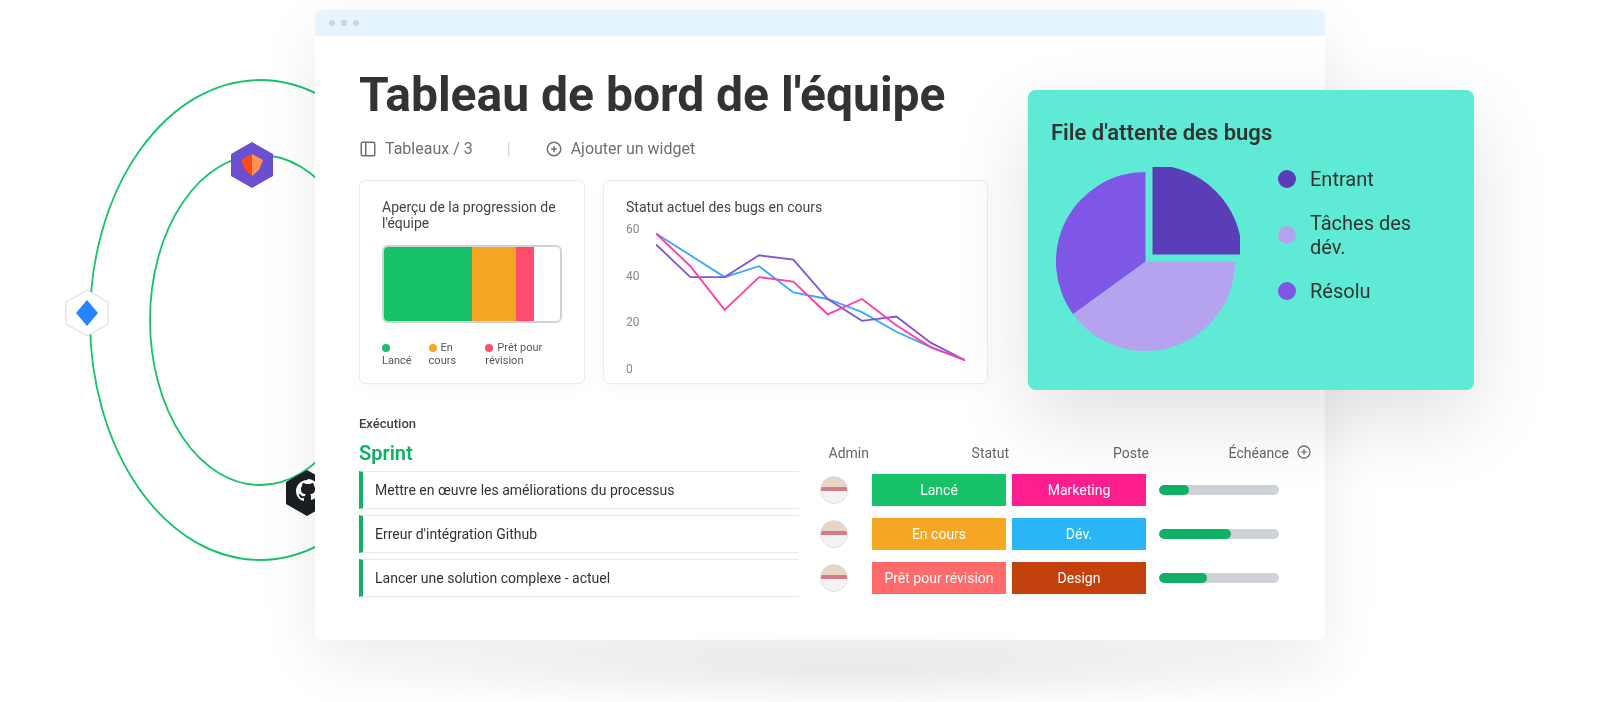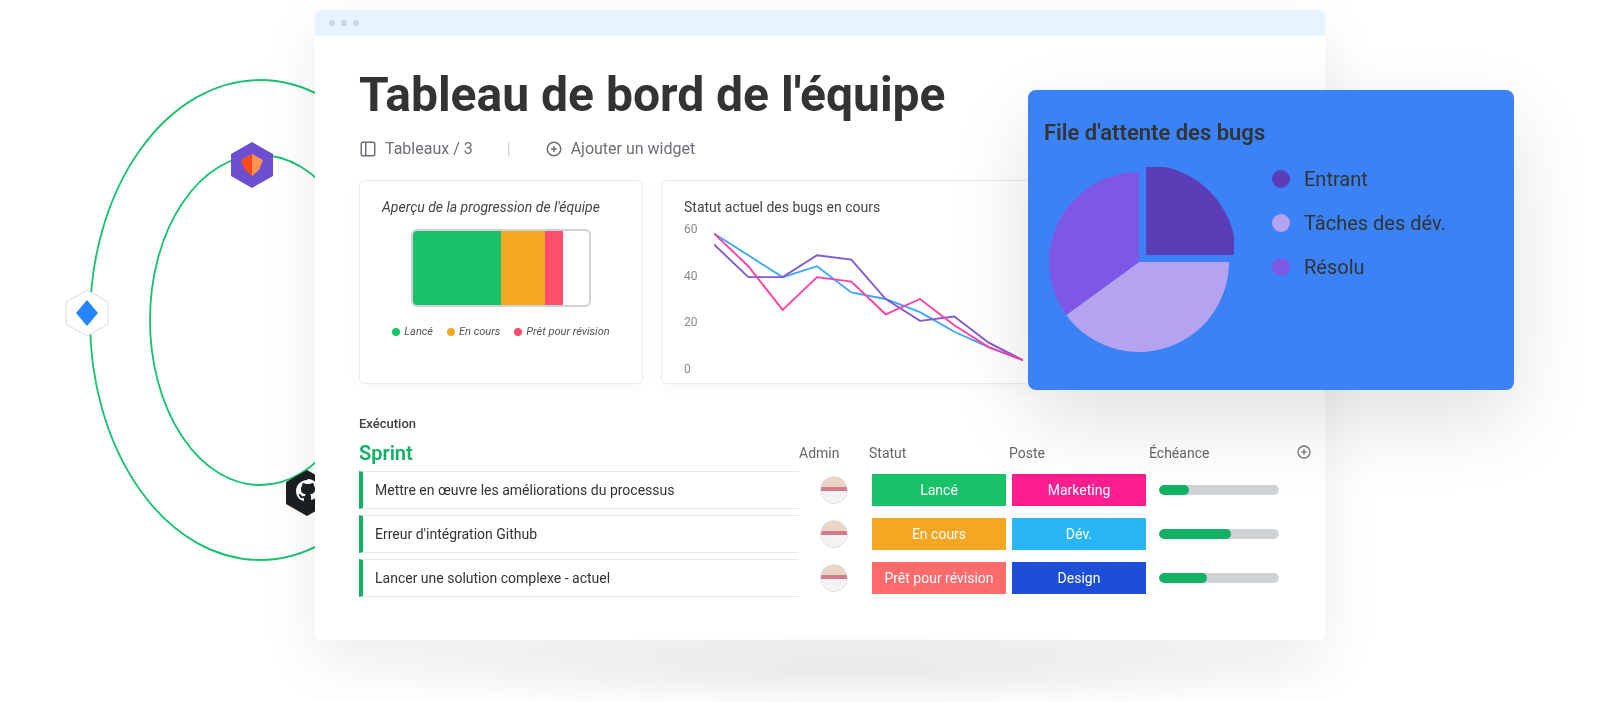--- a/index.html
+++ b/index.html
@@ -58,21 +58,21 @@
   .toolbar-item { display: inline-flex; align-items: center; gap: 8px; cursor: pointer; }
   .toolbar-item svg { stroke: #6b6f76; }
 
   .cards-row { display: flex; gap: 18px; }
   .card {
     background: #fff; border: 1px solid #ececec; border-radius: 6px;
     box-shadow: 0 4px 16px rgba(0,0,0,.03);
     padding: 18px 22px 14px;
   }
   .card-title { font-size: 14px; color: #444; margin-bottom: 14px; }
-  .card-progress { width: 284px; font-style: italic; }
+  .card-progress { width: 226px; }
   .card-linechart { width: 385px; }
 
   
   .battery {
     position: relative; width: 180px; height: 78px;
     border: 2px solid #cfd2d7; border-radius: 6px; margin: 8px auto 18px;
     display: flex; overflow: hidden;
   }
   .battery::after {
     content: ""; position: absolute; right: -10px; top: 28px;
@@ -94,43 +94,43 @@
   }
   .linechart svg {
     position: absolute; left: 30px; right: 0; top: 0; bottom: 0;
     width: calc(100% - 30px); height: 100%;
   }
 
   
   .pie-card {
     position: absolute;
     left: 1028px; top: 90px;
-    width: 486px; height: 300px;
-    background: #3b82f6; border-radius: 8px;
+    width: 446px; height: 300px;
+    background: #5eead4; border-radius: 8px;
     box-shadow: 0 30px 80px rgba(0,0,0,.12);
-    padding: 30px 16px;
+    padding: 30px 23px;
   }
   .pie-title { font-size: 22px; color: #333; font-weight: 600; margin-bottom: 22px; }
   .pie-body { display: flex; align-items: flex-start; gap: 38px; }
   .pie-wrap { width: 190px; height: 190px; }
   .pie-legend { display: flex; flex-direction: column; gap: 20px; font-size: 20px; color: #333; }
   .pie-legend .row { display: flex; align-items: center; gap: 14px; }
   .pie-legend .sw { width: 18px; height: 18px; border-radius: 50%; }
 
   
   .exec-section { margin-top: 32px; }
   .exec-title { font-size: 13px; color: #404040; font-weight: 500; margin-bottom: 10px; }
   .sprint-header {
     display: grid;
     grid-template-columns: 440px 70px 140px 140px 140px 30px;
     align-items: center;
     font-size: 14px; color: #666;
   }
   .sprint-label { font-size: 20px; color: #10b065; font-weight: 600; }
-  .sprint-header .th { text-align: left; }
+  .sprint-header .th { text-align: right; }
   .add-col { color: #888; cursor: pointer; font-size: 18px; text-align: center; }
 
   .task-row {
     display: grid;
     grid-template-columns: 440px 70px 140px 140px 140px 30px;
     align-items: center;
     height: 38px; margin-top: 6px;
     font-size: 14px; color: #333;
   }
   .task-name {
@@ -296,21 +296,21 @@
               </div>
             </div>
             <div></div>
           </div>
           <div class="task-row">
             <div class="task-name">Lancer une solution complexe - actuel</div>
             <div>
               <div class="avatar"></div>
             </div>
             <div class="pill" style="background: rgb(255, 107, 107);">Prêt pour révision</div>
-            <div class="pill" style="background: #1d4ed8; text-align: right;">Design</div>
+            <div class="pill" style="background: #c2410c; text-align: right;">Design</div>
             <div>
               <div class="mini-prog">
                 <div class="fill" style="width: 40%;"></div>
               </div>
             </div>
             <div></div>
           </div>
         </div>
     </div>
   </div>

